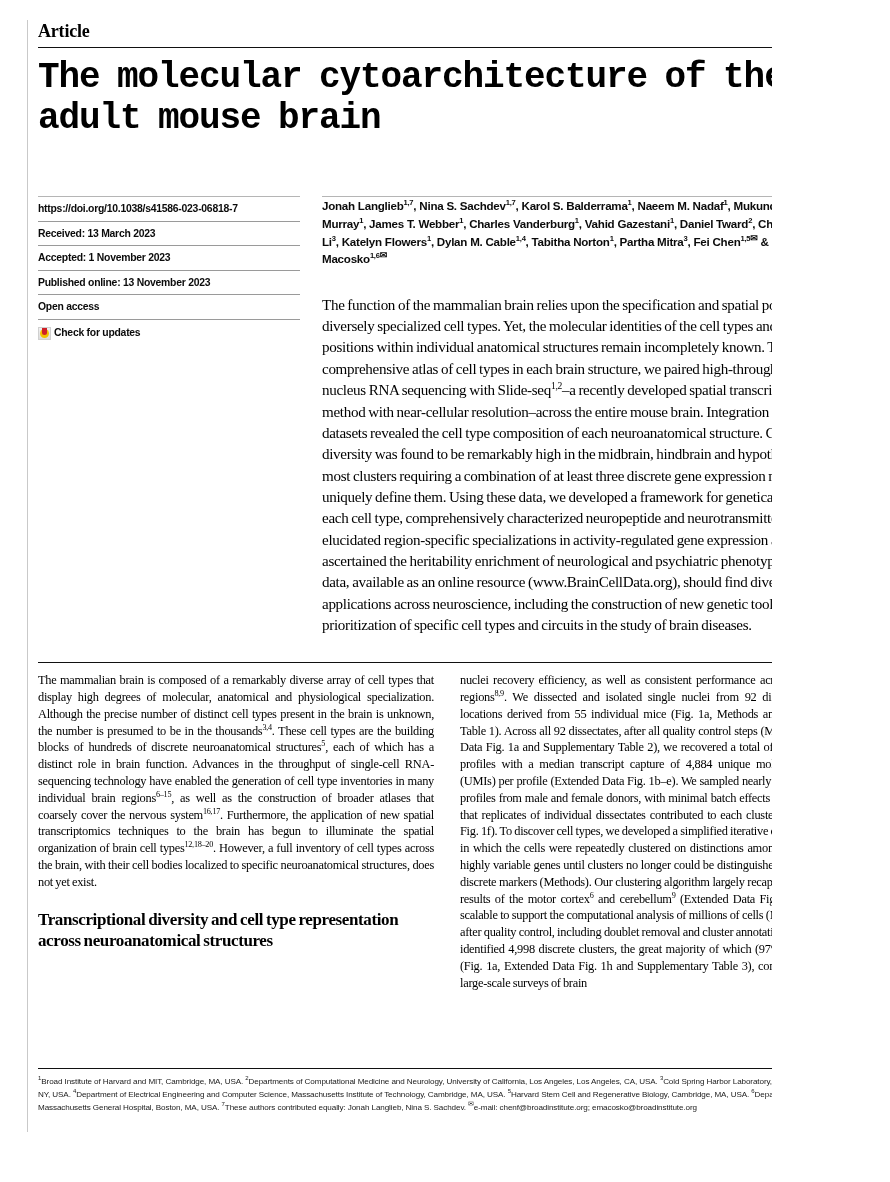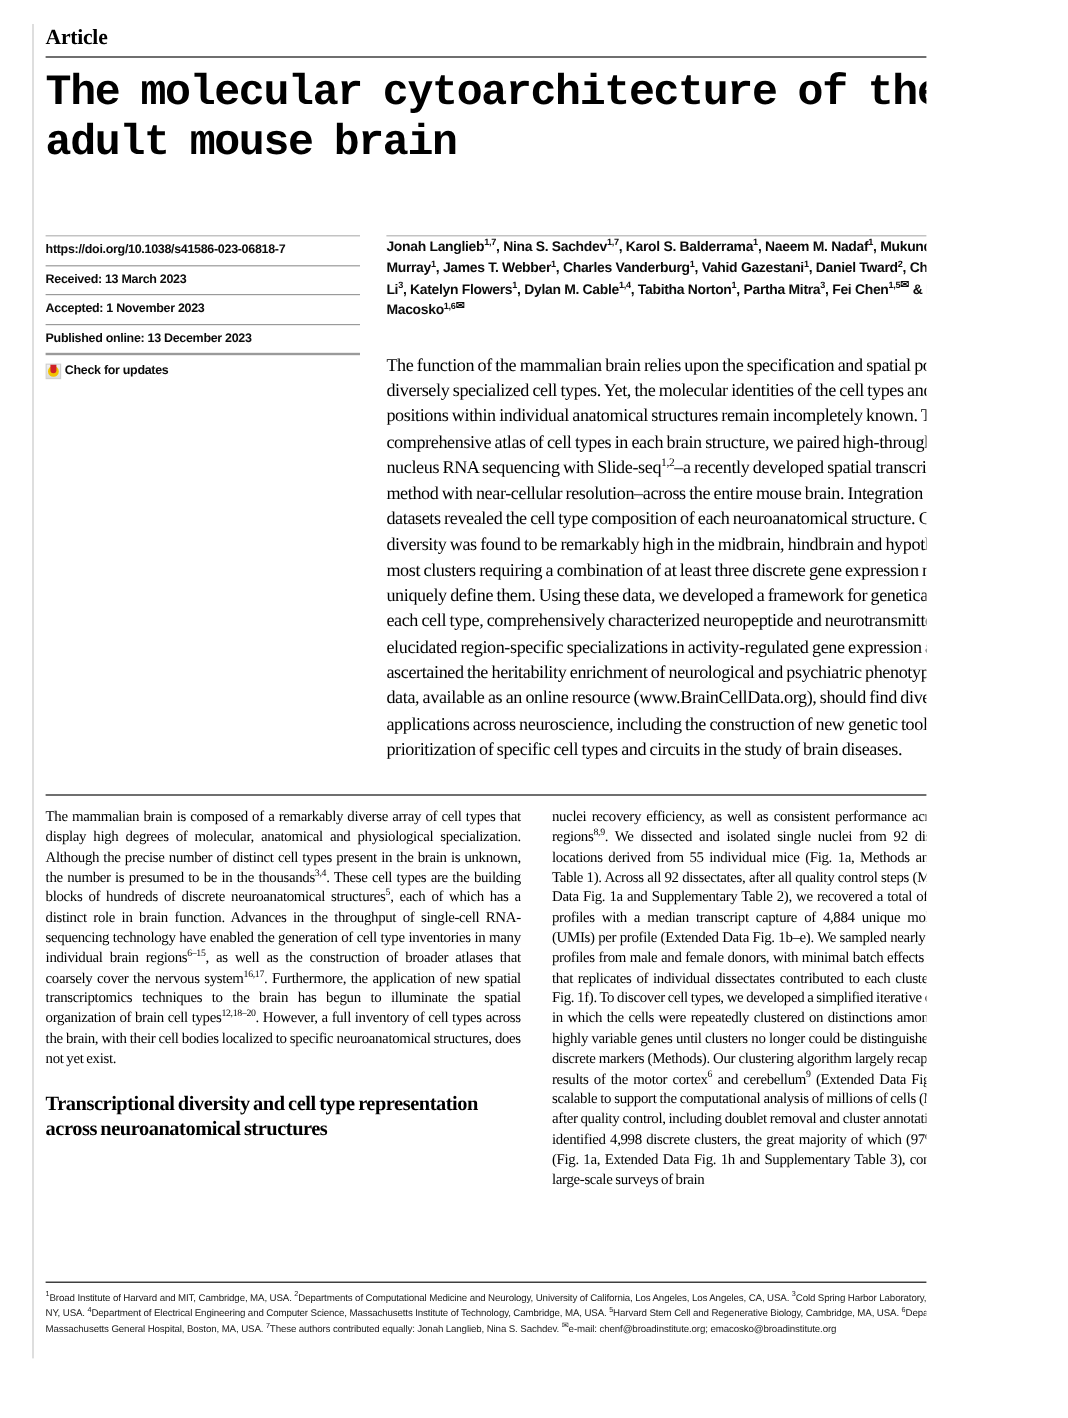--- a/index.html
+++ b/index.html
@@ -281,22 +281,23 @@
     <div class="meta-zone">
 
       <div class="meta-col">
         <hr class="meta-rule top">
         <div class="meta-item">https://doi.org/10.1038/s41586-023-06818-7</div>
         <hr class="meta-rule">
         <div class="meta-item">Received: 13 March 2023</div>
         <hr class="meta-rule">
         <div class="meta-item">Accepted: 1 November 2023</div>
         <hr class="meta-rule">
-        <div class="meta-item">Published online: 13 December 2023</div>
-        <hr class="meta-rule">
+        <div class="meta-item">Published online: 13 November 2023</div>
+        <hr class="meta-rule">
+        <div class="meta-item">Open access</div>
         <hr class="meta-rule">
         <div class="meta-item check">
           <span class="crossmark"></span>
           <span>Check for updates</span>
         </div>
       </div>
 
       <div class="right-col">
         <hr class="meta-rule top" style="width:100%">
         <div class="authors">Jonah Langlieb<sup>1,7</sup>, Nina S. Sachdev<sup>1,7</sup>, Karol S. Balderrama<sup>1</sup>, Naeem M. Nadaf<sup>1</sup>, Mukund Raj<sup>1</sup>, Evan Murray<sup>1</sup>, James T. Webber<sup>1</sup>, Charles Vanderburg<sup>1</sup>, Vahid Gazestani<sup>1</sup>, Daniel Tward<sup>2</sup>, Chris Mezias<sup>3</sup>, Xu Li<sup>3</sup>, Katelyn Flowers<sup>1</sup>, Dylan M. Cable<sup>1,4</sup>, Tabitha Norton<sup>1</sup>, Partha Mitra<sup>3</sup>, Fei Chen<sup>1,5</sup><span class="env">✉</span> &amp; Evan Z. Macosko<sup>1,6</sup><span class="env">✉</span></div>

